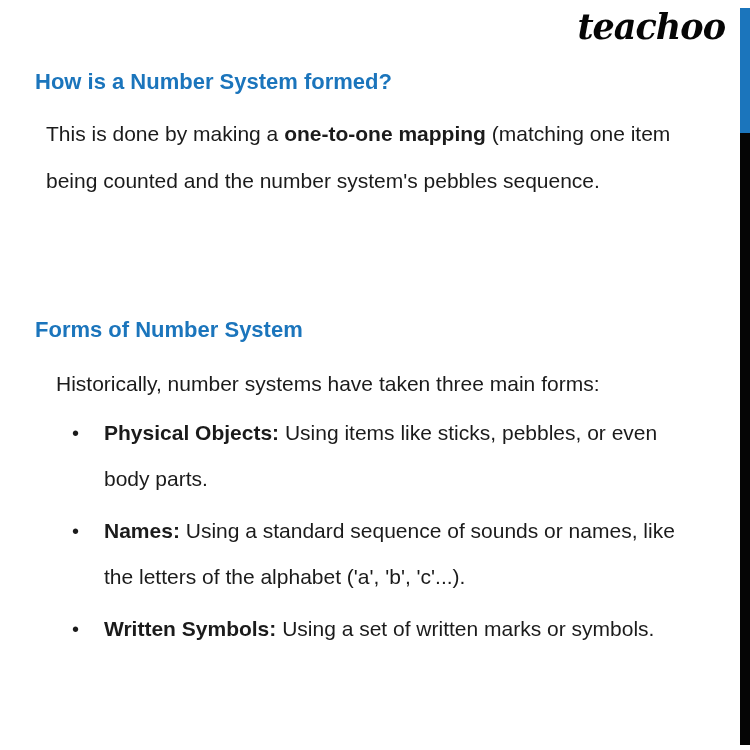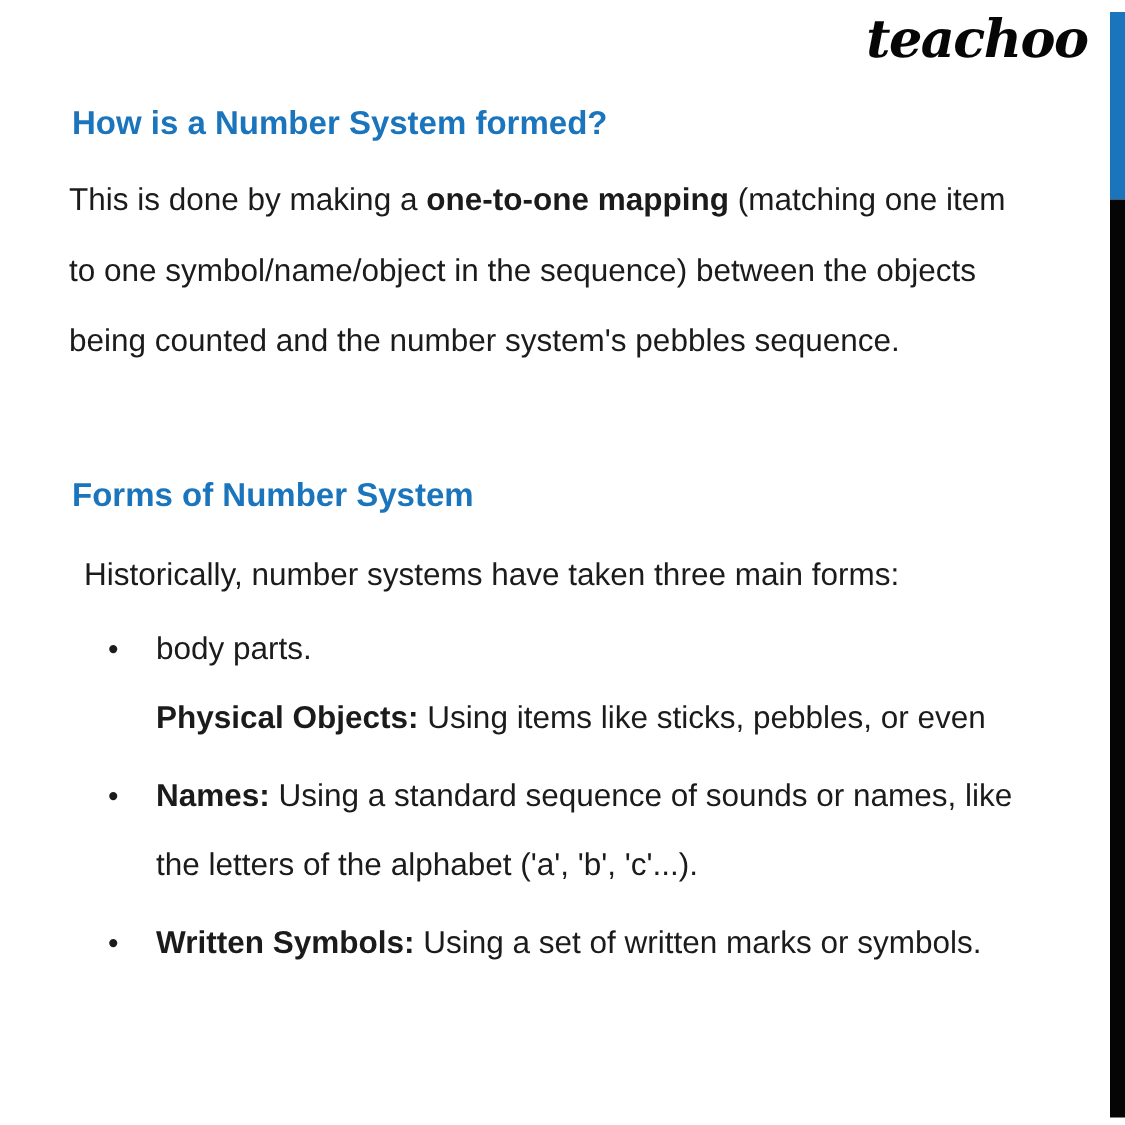--- a/index.html
+++ b/index.html
@@ -33,21 +33,20 @@
   .strip-black { top: 133px; height: 612px; background: #050505; }
   
   .heading {
     position: absolute;
     left: 35px;
     color: #1B75BC;
     font-size: 22px;
     font-weight: bold;
     line-height: 30px;
     white-space: nowrap;
-    margin-left: 13px;
   }
   .h1 { top: 67px; }
   .h2 { top: 315px; }
   
   .bodytext { color: #1b1b1b; font-size: 21px; margin-left: 11px; }
   .para { position: absolute; left: 35px; top: 110px; }
   .pline { line-height: 47px; height: 47px; white-space: nowrap; }
   .intro {
     position: absolute;
     left: 45px;
@@ -83,33 +82,32 @@
 
   <div class="logo">teachoo</div>
 
   <div class="strip strip-blue"></div>
   <div class="strip strip-black"></div>
 
   <div class="heading h1">How is a Number System formed?</div>
 
   <div class="para bodytext">
     <div class="pline"><span>This is done by making a </span><b>one-to-one mapping</b><span> (matching one item</span></div>
-    <div class="pline">to one symbol/name/object in the sequence) between the objects</div>
     <div class="pline">being counted and the number system's pebbles sequence.</div>
   </div>
 
   <div class="heading h2">Forms of Number System</div>
 
   <div class="intro bodytext">Historically, number systems have taken three main forms:</div>
 
   <ul class="bullets bodytext">
     <li>
       <span class="dot">•</span>
+      <div class="bline"><b>Physical Objects:</b><span> Using items like sticks, pebbles, or even</span></div>
       <div class="bline">body parts.</div>
-      <div class="bline"><b>Physical Objects:</b><span> Using items like sticks, pebbles, or even</span></div>
     </li>
     <li>
       <span class="dot">•</span>
       <div class="bline"><b>Names:</b><span> Using a standard sequence of sounds or names, like</span></div>
       <div class="bline">the letters of the alphabet ('a', 'b', 'c'...).</div>
     </li>
     <li>
       <span class="dot">•</span>
       <div class="bline"><b>Written Symbols:</b><span> Using a set of written marks or symbols.</span></div>
     </li>

